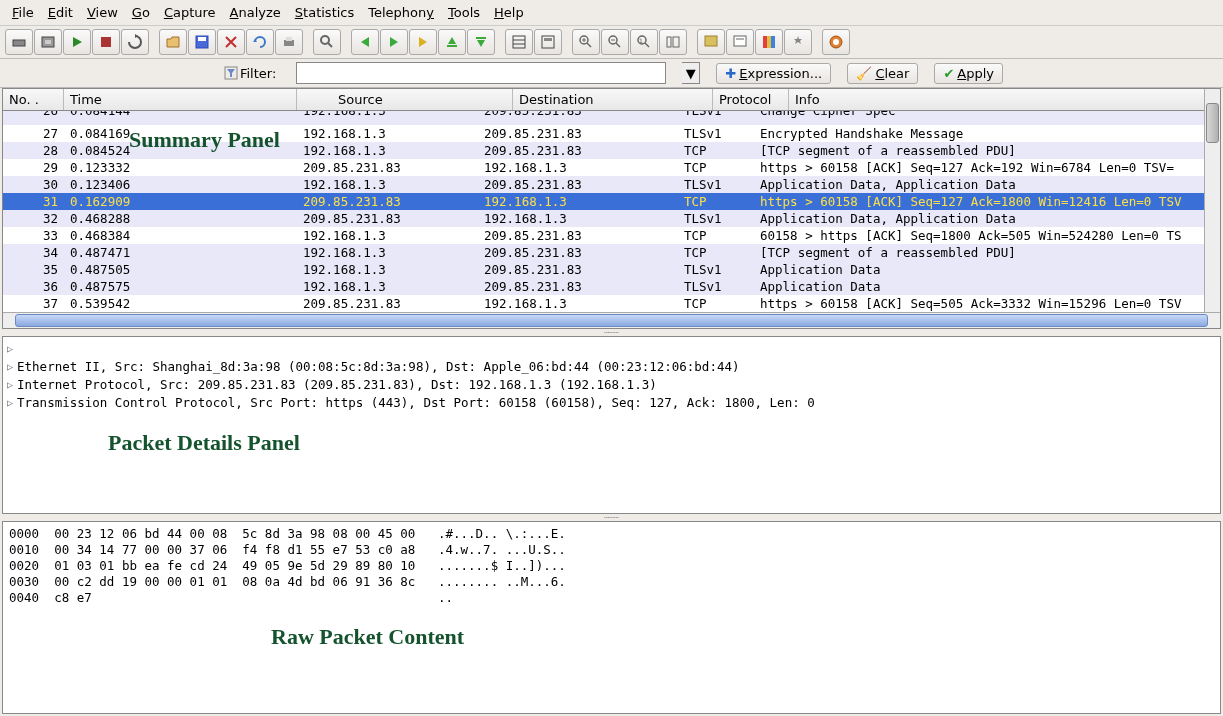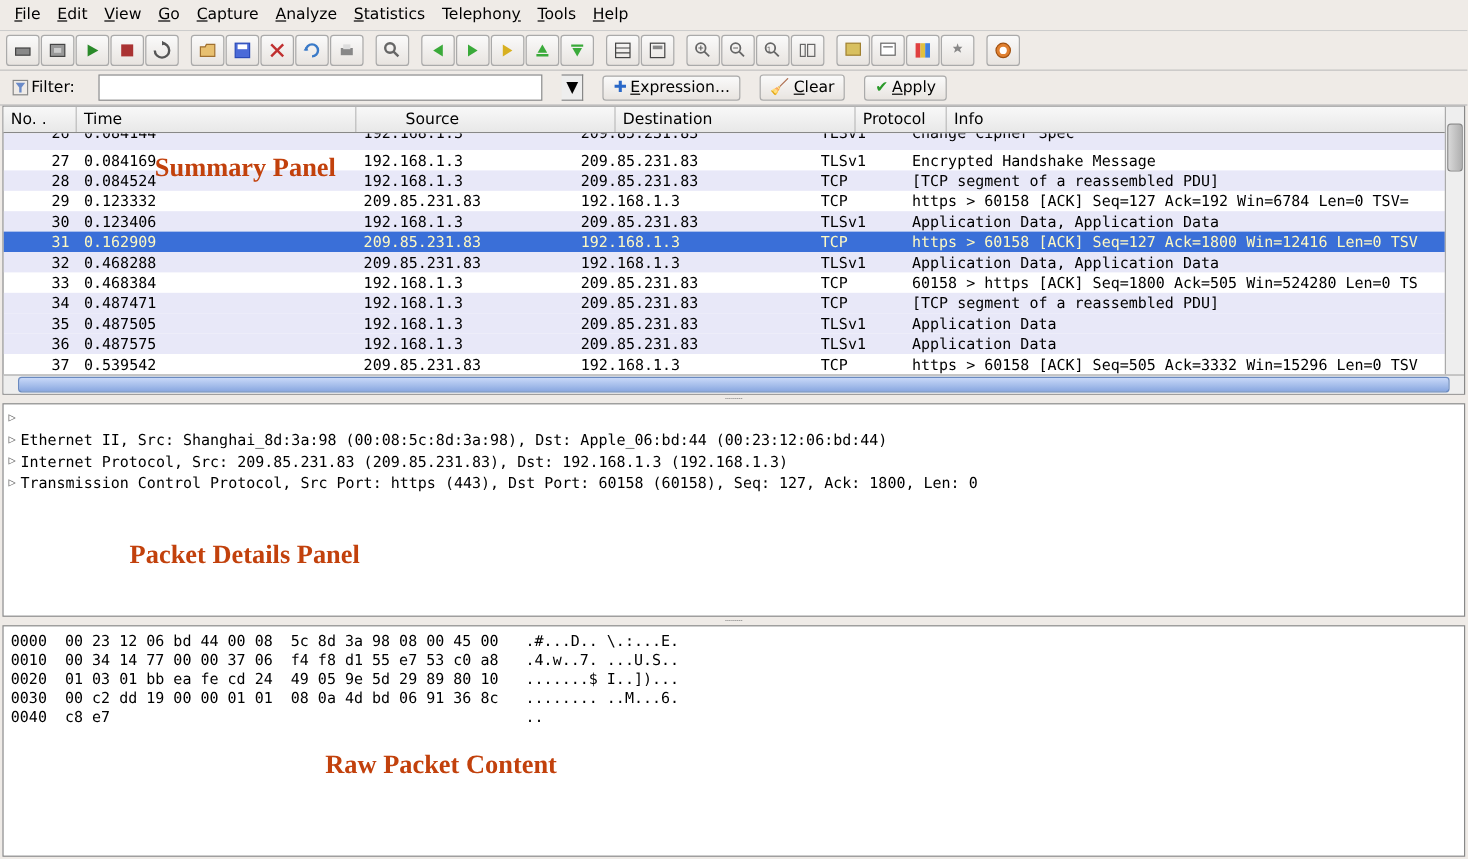--- a/index.html
+++ b/index.html
@@ -3,45 +3,45 @@
 <meta charset="utf-8">
 <style>
 * { box-sizing: border-box; margin: 0; padding: 0; }
 body { font-family: "DejaVu Sans", Arial, sans-serif; font-size: 13px; background: #efebe7; width: 1223px; height: 716px; overflow: hidden; display: flex; flex-direction: column; }
 .menubar { display: flex; padding: 2px 6px; gap: 2px; background: #efebe7; border-bottom: 1px solid #ccc; }
 .menubar span { padding: 3px 6px; cursor: pointer; }
 .menubar span u { text-decoration: underline; }
 .toolbar { display: flex; padding: 3px 5px; gap: 1px; align-items: center; background: #efebe7; border-bottom: 1px solid #bbb; }
 .tbtn { width: 28px; height: 26px; border: 1px solid #aaa; border-radius: 3px; background: linear-gradient(#fafafa,#e8e4e0); display: flex; align-items: center; justify-content: center; font-size: 14px; cursor: pointer; }
 .tsep { width: 8px; }
-.filterbar { display: flex; padding: 3px 6px; gap: 16px; align-items: center; background: #efebe7; border-bottom: 1px solid #bbb; }
+.filterbar { display: flex; padding: 3px 6px; gap: 16px; align-items: center; background: #efebe7; border-bottom: 1px solid #bbb; justify-content: center; }
 .filterbar .lbl { display:flex; align-items:center; gap:2px; padding:2px 4px;}
 .filterbar input { width: 370px; height: 22px; border: 1px solid #888; font-family: monospace; }
 .filterbar .dd { width:18px; height:22px; border:1px solid #888; border-left:none; background:#eee; display:flex; align-items:center; justify-content:center;}
 .fbtn { border: 1px solid #aaa; border-radius: 3px; background: linear-gradient(#fafafa,#e8e4e0); padding: 2px 8px; display:flex; align-items:center; gap:3px; cursor:pointer;}
 .packet-list { position: relative; flex: 0 0 auto; background: #fff; border: 1px solid #888; margin: 0 2px; display:flex; flex-direction:column;}
 .colheaders { display: flex; background: linear-gradient(#f8f8f8,#e8e8e8); border-bottom: 1px solid #888; }
 .ch { padding: 3px 6px; border-right: 1px solid #bbb; font-weight:normal;}
 .ch.no { width: 61px; } .ch.time { width: 233px; } .ch.src { width: 181px; margin-left: 35px; } .ch.dst { width: 200px; } .ch.proto { width: 76px; } .ch.info { flex:1; }
 .rows { font-family: "DejaVu Sans Mono", monospace; font-size: 12.5px; overflow: hidden; }
 .row { display: flex; height: 17px; line-height:17px; white-space: nowrap; }
 .row > div { padding: 0 6px; overflow:hidden; }
 .row .no { width: 61px; text-align: right; } .row .time { width: 233px; } .row .src { width: 181px; } .row .dst { width: 200px; } .row .proto { width: 76px; } .row .info { flex:1; }
 .row.alt { background: #e8e8f8; }
-.row.sel { background: #3a6fd8; color: #fef9c3; }
+.row.sel { background: #3a6fd8; color: #fde047; }
 .row.topcut { height: 14px; line-height: 0px; }
 .hscroll { height: 16px; border-top: 1px solid #aaa; background:#eee; position:relative;}
 .hscroll .thumb { position:absolute; left:12px; right:12px; top:1px; bottom:1px; background: linear-gradient(#c8d8f8,#8aa8e0); border:1px solid #6a8ac0; border-radius:3px;}
 .splitter { height: 7px; background:#efebe7; cursor: row-resize; display:flex; align-items:center; justify-content:center; font-size:8px; color:#888;}
 .details { flex:0 0 auto; height: 178px; background:#fff; border:1px solid #888; margin:0 2px; font-family: "DejaVu Sans Mono", monospace; font-size: 12.5px; padding: 2px 4px; position:relative;}
 .details .line { display:flex; align-items:center; gap:4px; height:18px; }
 .details .tri { color:#666; font-size:10px; }
 .bytes { flex:1; background:#fff; border:1px solid #888; margin:0 2px 2px 2px; font-family: "DejaVu Sans Mono", monospace; font-size: 12.5px; padding: 4px 6px; position:relative;}
 .bytes .line { white-space: pre; height:16px;}
-.annot { position:absolute; color: #c2410c; font-family: "Times New Roman", serif; font-size: 22px; font-weight: bold; pointer-events:none; z-index:5;}
+.annot { position:absolute; color: #14532d; font-family: "Times New Roman", serif; font-size: 22px; font-weight: bold; pointer-events:none; z-index:5;}
 .vscroll { position:absolute; right:0; top:0; bottom:16px; width:16px; background:#eee; border-left:1px solid #aaa;}
 .vscroll .vthumb { position:absolute; left:1px; right:1px; top:14px; height:40px; background:linear-gradient(90deg,#d8d8d8,#b0b0b0); border:1px solid #888; border-radius:3px;}
 svg { display:block; }
 </style>
 </head>
 <body>
 
 <div class="menubar">
   <span><u>F</u>ile</span>
   <span><u>E</u>dit</span>
@@ -359,21 +359,21 @@
       <div class="vthumb"></div>
     </div>
   <div class="hscroll">
       <div class="thumb"></div>
     </div>
 </div>
 
 <div class="splitter">┄┄┄</div>
 
 <div class="details">
-  <div class="annot" style="top:112px;left:105px;">Packet Details Panel</div>
+  <div class="annot" style="top:93px;left:105px;">Packet Details Panel</div>
   <div id="detail-lines">
       <div class="line">
         <span class="tri">▷</span>
       </div>
       <div class="line">
         <span class="tri">▷</span>
         <span>Ethernet II, Src: Shanghai_8d:3a:98 (00:08:5c:8d:3a:98), Dst: Apple_06:bd:44 (00:23:12:06:bd:44)</span>
       </div>
       <div class="line">
         <span class="tri">▷</span>

